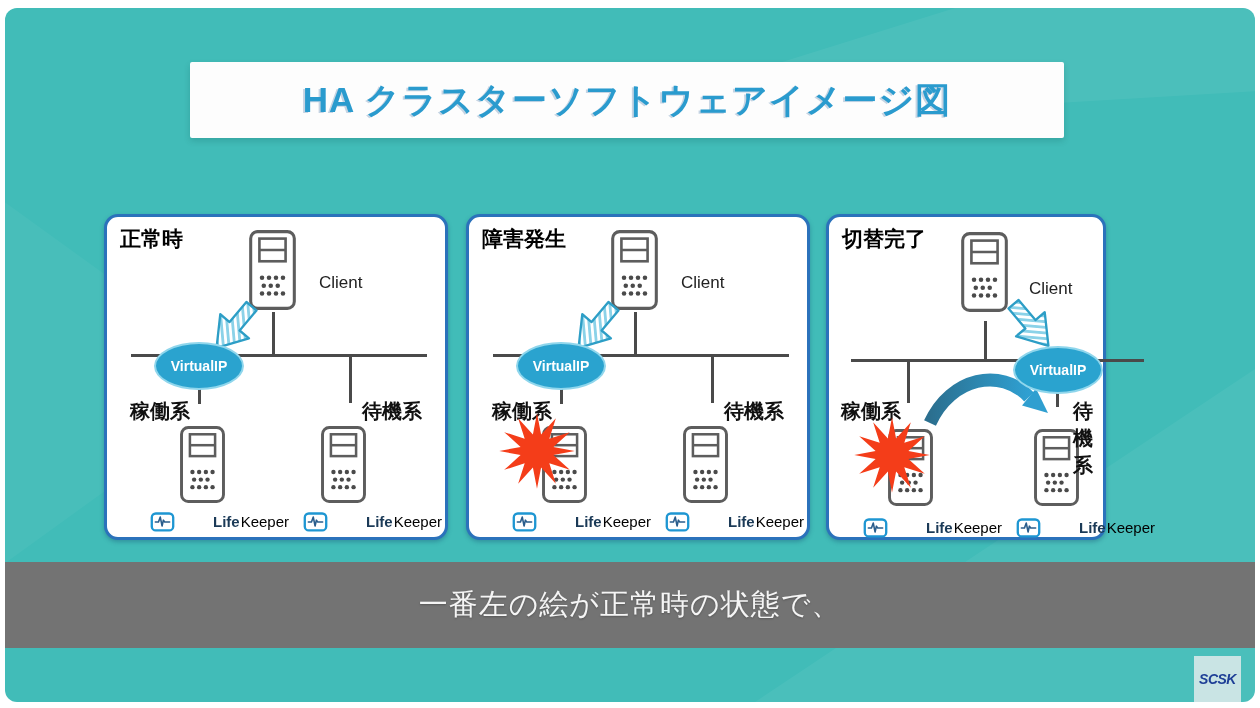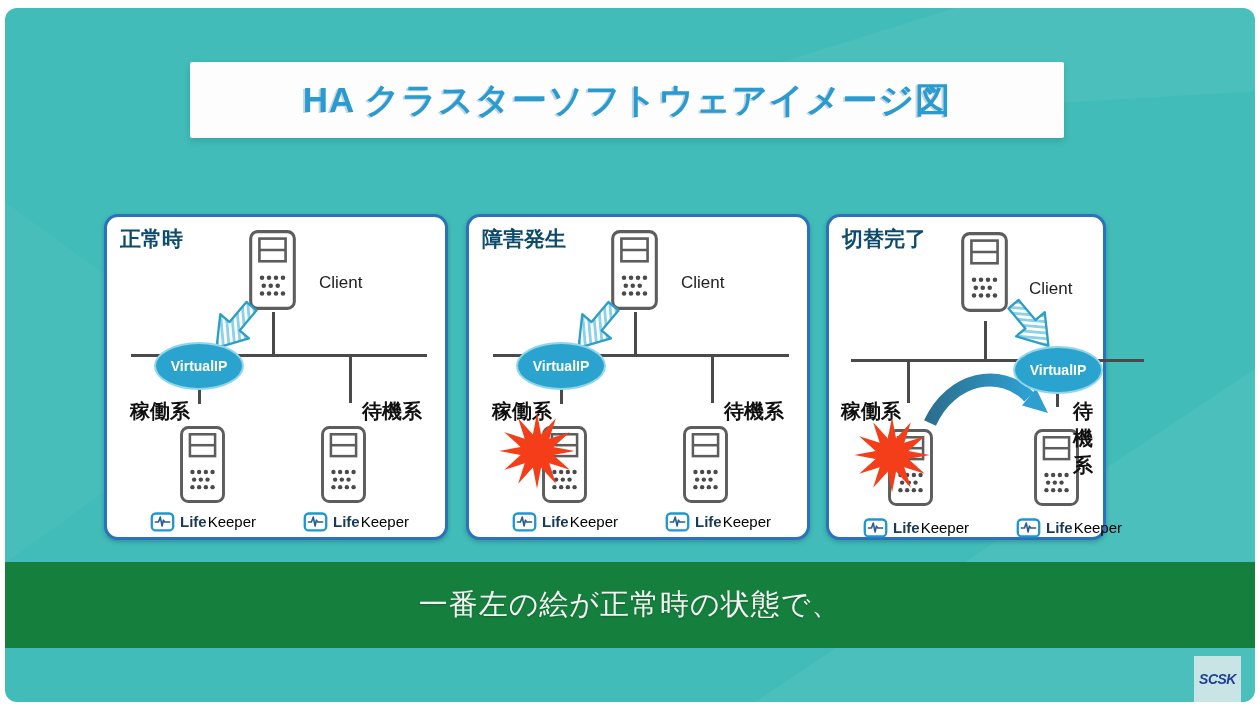--- a/index.html
+++ b/index.html
@@ -19,21 +19,21 @@
   .title-box h1{margin:0;font-size:35px;font-weight:700;color:#2a9bce;letter-spacing:1px;
                 text-shadow:-2px 1px 0 rgba(30,90,150,.25);}
 
   .panel{position:absolute;top:206px;width:344px;height:326px;background:#ffffff;
          border:3px solid #2b72bb;border-radius:14px;box-sizing:border-box;
          box-shadow:0 2px 4px rgba(20,70,110,.35);}
   .panel--p1{left:99px;}
   .panel--p2{left:461px;}
   .panel--p3{left:821px;width:280px;}
 
-  .panel-label{position:absolute;left:13px;top:8px;font-size:21px;font-weight:600;color:#0c4a6e;}
+  .panel-label{position:absolute;left:13px;top:8px;font-size:21px;font-weight:600;color:#000000;}
 
   .client-icon{position:absolute;left:138px;top:12px;width:55px;height:82px;}
   .panel--p3 .client-icon{left:128px;top:14px;}
   .client-label{position:absolute;left:212px;top:56px;font-size:17px;color:#222;}
   .panel--p3 .client-label{left:200px;top:62px;}
 
   .striped-arrow{position:absolute;left:105px;top:81px;width:44px;height:58px;transform:rotate(40deg);}
   .panel--p3 .striped-arrow{left:180px;top:79px;transform:rotate(-40deg);}
 
   .bus{position:absolute;left:24px;top:137px;width:296px;height:3px;background:#4a4a4a;}
@@ -70,24 +70,24 @@
 
   .curve-arrow{position:absolute;left:88px;top:150px;width:150px;height:62px;z-index:2;}
 
   .lk{position:absolute;top:292px;display:flex;align-items:center;gap:4px;font-size:15px;}
   .lk-left{left:42px;}
   .lk-right{left:195px;}
   .panel--p3 .lk{top:298px;}
   .panel--p3 .lk-left{left:33px;}
   .panel--p3 .lk-right{left:186px;}
   .lk-icon{width:27px;height:25px;}
-  .lk-life{font-weight:700;color:#1b3a57;}
+  .lk-life{font-weight:700;color:#1b3a57;margin-left:33px;}
   .lk-keeper{color:#000000;margin-left:-3px;}
 
-  .band{position:absolute;left:0;right:0;top:554px;height:86px;background:#15803d;
+  .band{position:absolute;left:0;right:0;top:554px;height:86px;background:#737373;
         display:flex;align-items:center;justify-content:center;}
   .band p{margin:0;font-size:29px;color:#f5f5f5;letter-spacing:1px;
           text-shadow:0 1px 2px rgba(0,0,0,.25);}
 
   .scsk{position:absolute;right:14px;bottom:0;width:47px;height:46px;background:#c9e4e4;
         display:flex;align-items:center;justify-content:center;font-weight:700;font-style:italic;
         font-size:14px;color:#1e3f96;letter-spacing:-0.5px;}
 </style>
 </head>
 <body>

